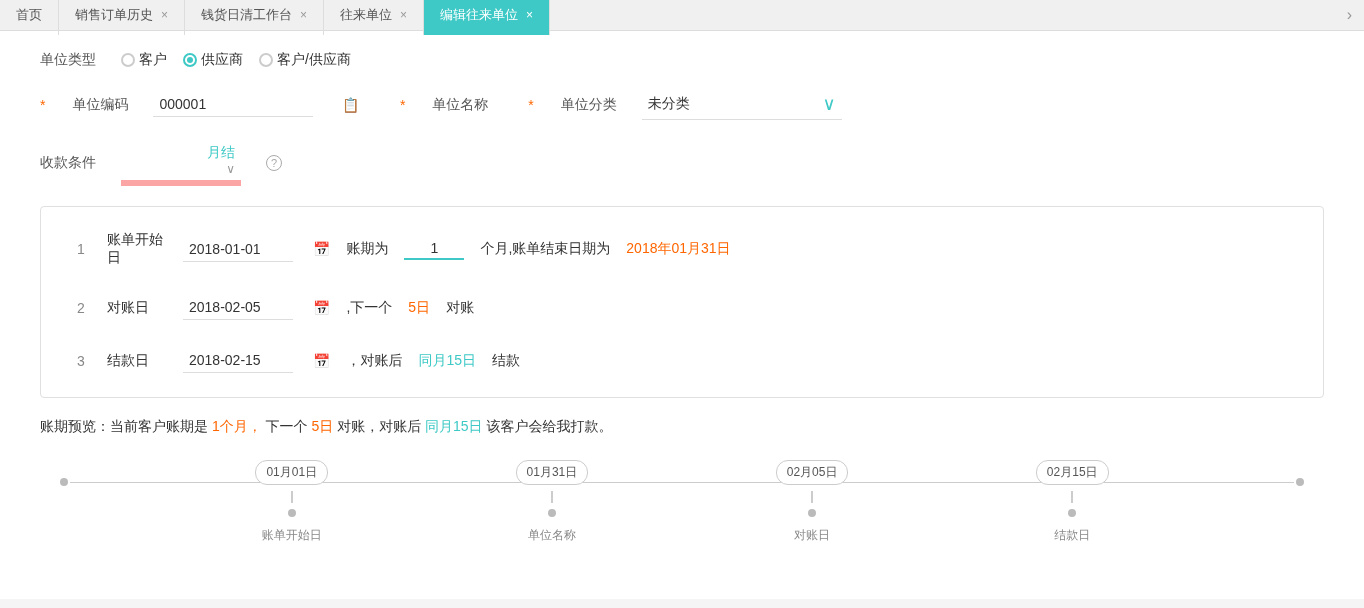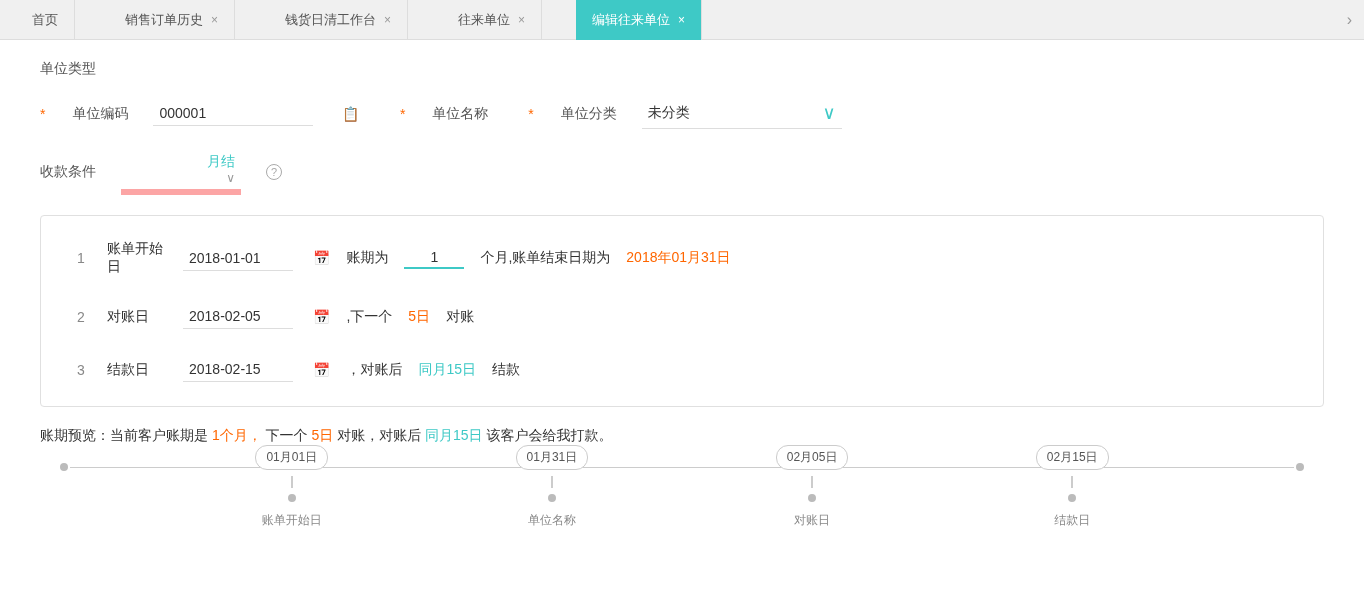--- a/index.html
+++ b/index.html
@@ -4,23 +4,22 @@
   <style>
     * { box-sizing: border-box; margin: 0; padding: 0; }
     body { font-family: 'Microsoft YaHei', Arial, sans-serif; font-size: 14px; background: #f5f5f5; color: #333; }
 
     
     .tab-bar {
       display: flex;
       align-items: center;
       background: #f0f0f0;
       border-bottom: 1px solid #ddd;
-      height: 40px;
-      padding-left: 16px;
-      gap: 34px;
+      height: 31px;
+      padding-left: 0;
     }
     .tab {
       display: flex;
       align-items: center;
       padding: 0 16px;
       height: 40px;
       cursor: pointer;
       font-size: 13px;
       color: #555;
       border-right: 1px solid #ddd;
@@ -218,20 +217,21 @@
       font-size: 14px;
       color: #333;
       padding: 2px 6px;
       text-align: center;
     }
 
     
     .preview-text {
       font-size: 14px;
       color: #333;
+      margin-bottom: 24px;
       padding: 0 0 0 0;
     }
     .timeline-line {
       position: absolute;
       top: 22px;
       left: 30px;
       right: 30px;
       height: 1px;
       background: #ccc;
     }
@@ -280,20 +280,34 @@
     <span class="close-btn">×</span>
   </div>
   <div class="tab-expand">›</div>
 </div>
 
 <div class="main-content">
 
   <div class="form-row">
     <div class="form-item">
       <span class="form-label">单位类型</span>
+      <div class="radio-group">
+        <div class="radio-item">
+          <div class="radio-circle"></div>
+          <span>客户</span>
+        </div>
+        <div class="radio-item">
+          <div class="radio-circle checked"></div>
+          <span>供应商</span>
+        </div>
+        <div class="radio-item">
+          <div class="radio-circle"></div>
+          <span>客户/供应商</span>
+        </div>
+      </div>
     </div>
   </div>
 
   <div class="form-row">
     <div class="form-item">
       <span class="required-mark">*</span>
       <span class="form-label">单位编码</span>
       <input class="input-field" type="text" value="000001" style="">
       <span class="calendar-icon">📋</span>
     </div>

